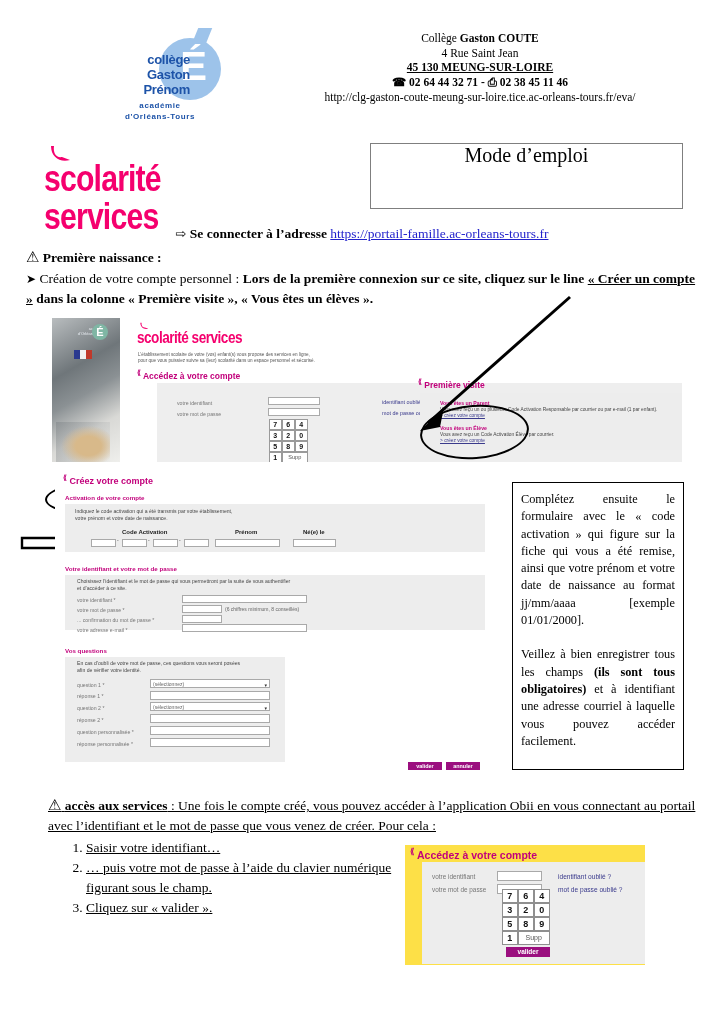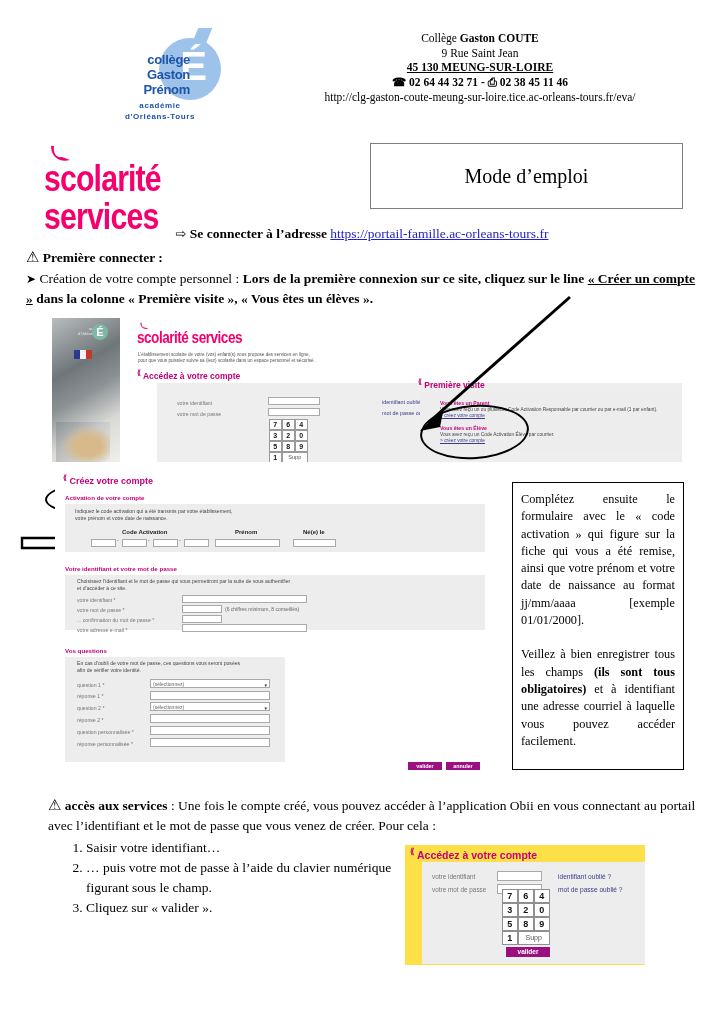--- a/index.html
+++ b/index.html
@@ -119,21 +119,20 @@
     transform: scaleX(0.84);
     transform-origin: left top;
   }
   .mode-box {
     position: absolute;
     left: 370px; top: 143px;
     width: 313px; height: 66px;
     border: 1px solid #7f7f7f;
     box-sizing: border-box;
     display: flex;
-    align-items: center;
     justify-content: center;
   }
   .mode-box span {
     font-family: "Liberation Serif", serif;
     font-size: 20px;
     color: #000000;
   }
 
   
   .body-text {
@@ -499,20 +498,21 @@
   .note-box b { font-weight: bold; }
 
   
   .sect2 {
     position: absolute;
     left: 48px; top: 795px;
     width: 650px;
     font-family: "Liberation Serif", serif;
     font-size: 13.5px;
     line-height: 20px;
+    text-decoration: underline;
   }
   .sect2 .warn { font-size: 15px; }
   .sect2 .lbl { font-weight: bold; }
   .sect2 ol {
     margin: 2px 0 0 0;
     padding-left: 38px;
     width: 340px;
   }
   .sect2 ol li { margin-bottom: 0px; }
 
@@ -612,21 +612,21 @@
         <span>Gaston Prénom</span>
       </div>
       <div class="logo-txt2">
         <span>académie</span><br>
         <span>d'Orléans-Tours</span>
       </div>
     </div>
 
     <div class="addr-block">
       <div><span>Collège </span><span class="b">Gaston COUTE</span></div>
-      <div>9 Rue Saint Jean</div>
+      <div>4 Rue Saint Jean</div>
       <div class="u">45 130 MEUNG-SUR-LOIRE</div>
       <div class="b">☎ 02 64 44 32 71 - ⎙ 02 38 45 11 46</div>
       <div>http://clg-gaston-coute-meung-sur-loire.tice.ac-orleans-tours.fr/eva/</div>
     </div>
   </div>
 
   <div class="brand">
     <div class="brand-swoosh">
       <svg width="26" height="24" viewBox="0 0 26 24" aria-hidden="true">
         <path d="M3 2 C3 13, 12 19, 22 16 L15 22 L22 16 L14 13 C8 14, 5 9, 6 2 Z" fill="#f5006e"></path>
@@ -640,21 +640,21 @@
   </div>
 
   <div class="connect-line body-text">
     <span class="arrowg">⇨</span>
     <span class="b">Se connecter à l’adresse </span><a href="#">https://portail-famille.ac-orleans-tours.fr</a>
   </div>
 
   <div class="sect1 body-text">
     <div>
       <span class="warn">⚠</span>
-      <span class="lbl">Première connecter :</span>
+      <span class="lbl">Première naissance :</span>
     </div>
     <div class="p2">
       <span class="bq">➤</span>
       <span>Création de votre compte personnel : </span><span class="bold">Lors de la première connexion sur ce site, cliquez sur le line </span><span class="boldu">« Créer un compte »</span><span class="bold"> dans la colonne « Première visite », « Vous êtes un élèves ».</span>
     </div>
   </div>
 
   <div class="shot1">
 
     <div class="shot1-photo">

